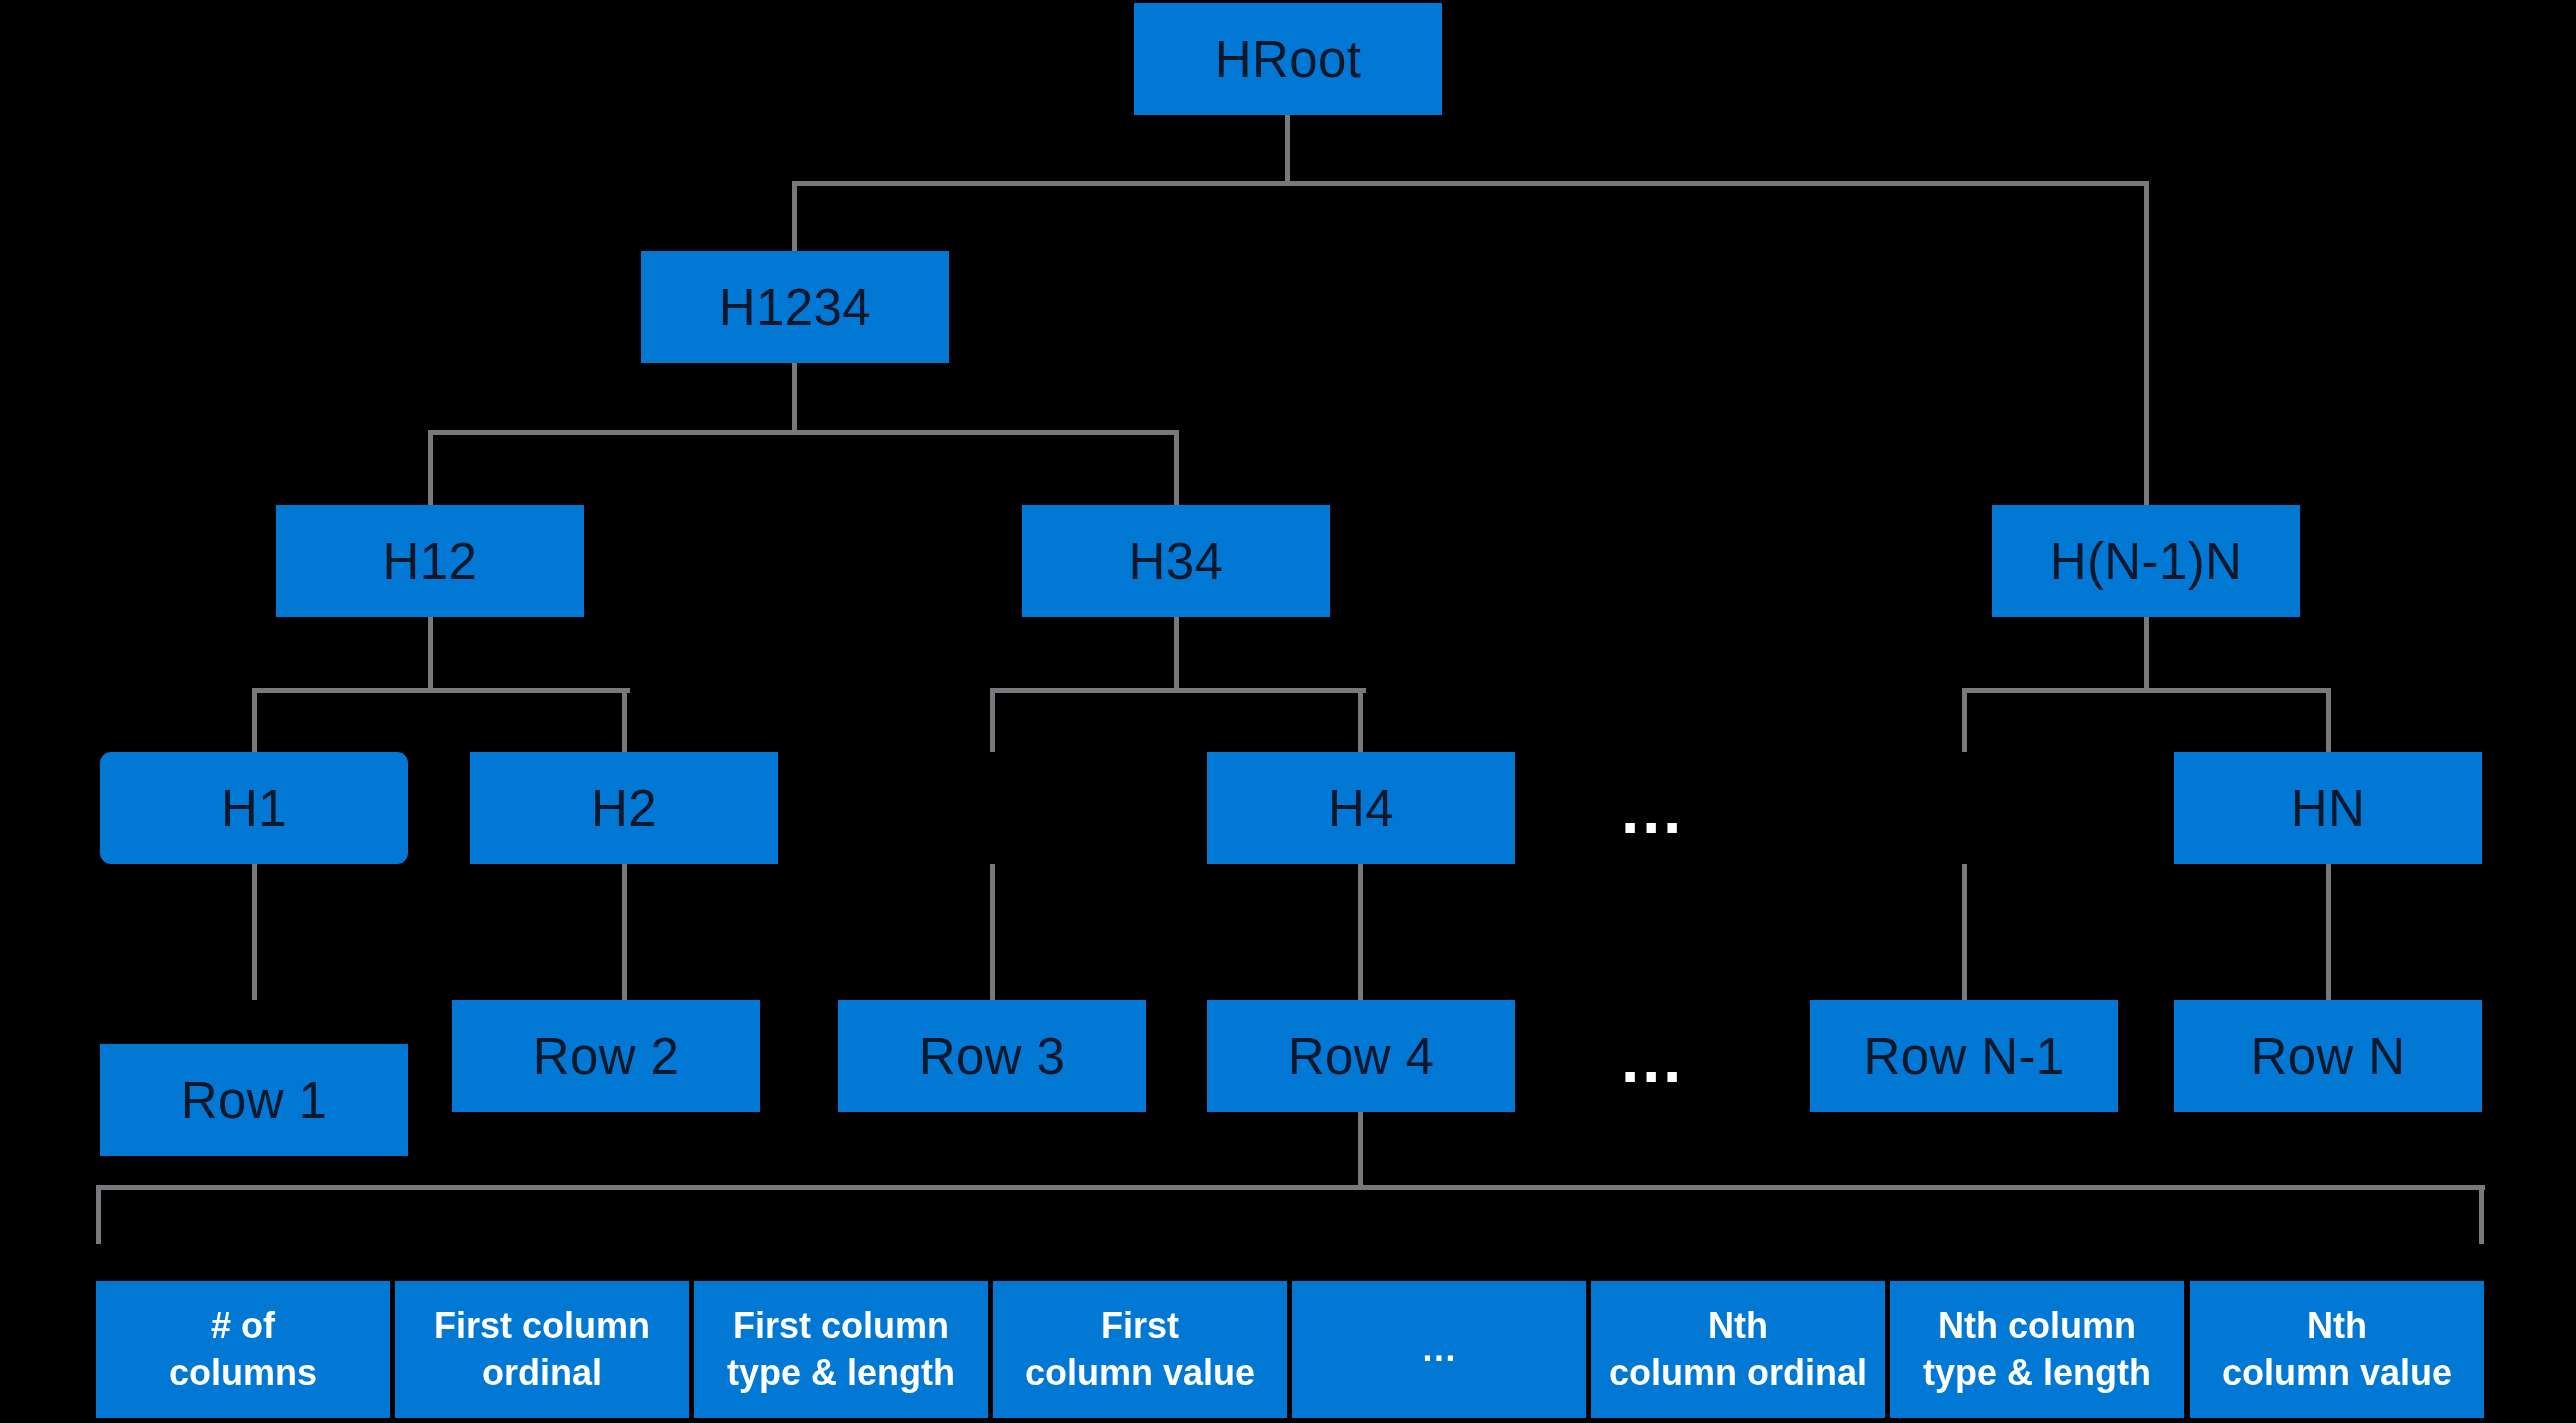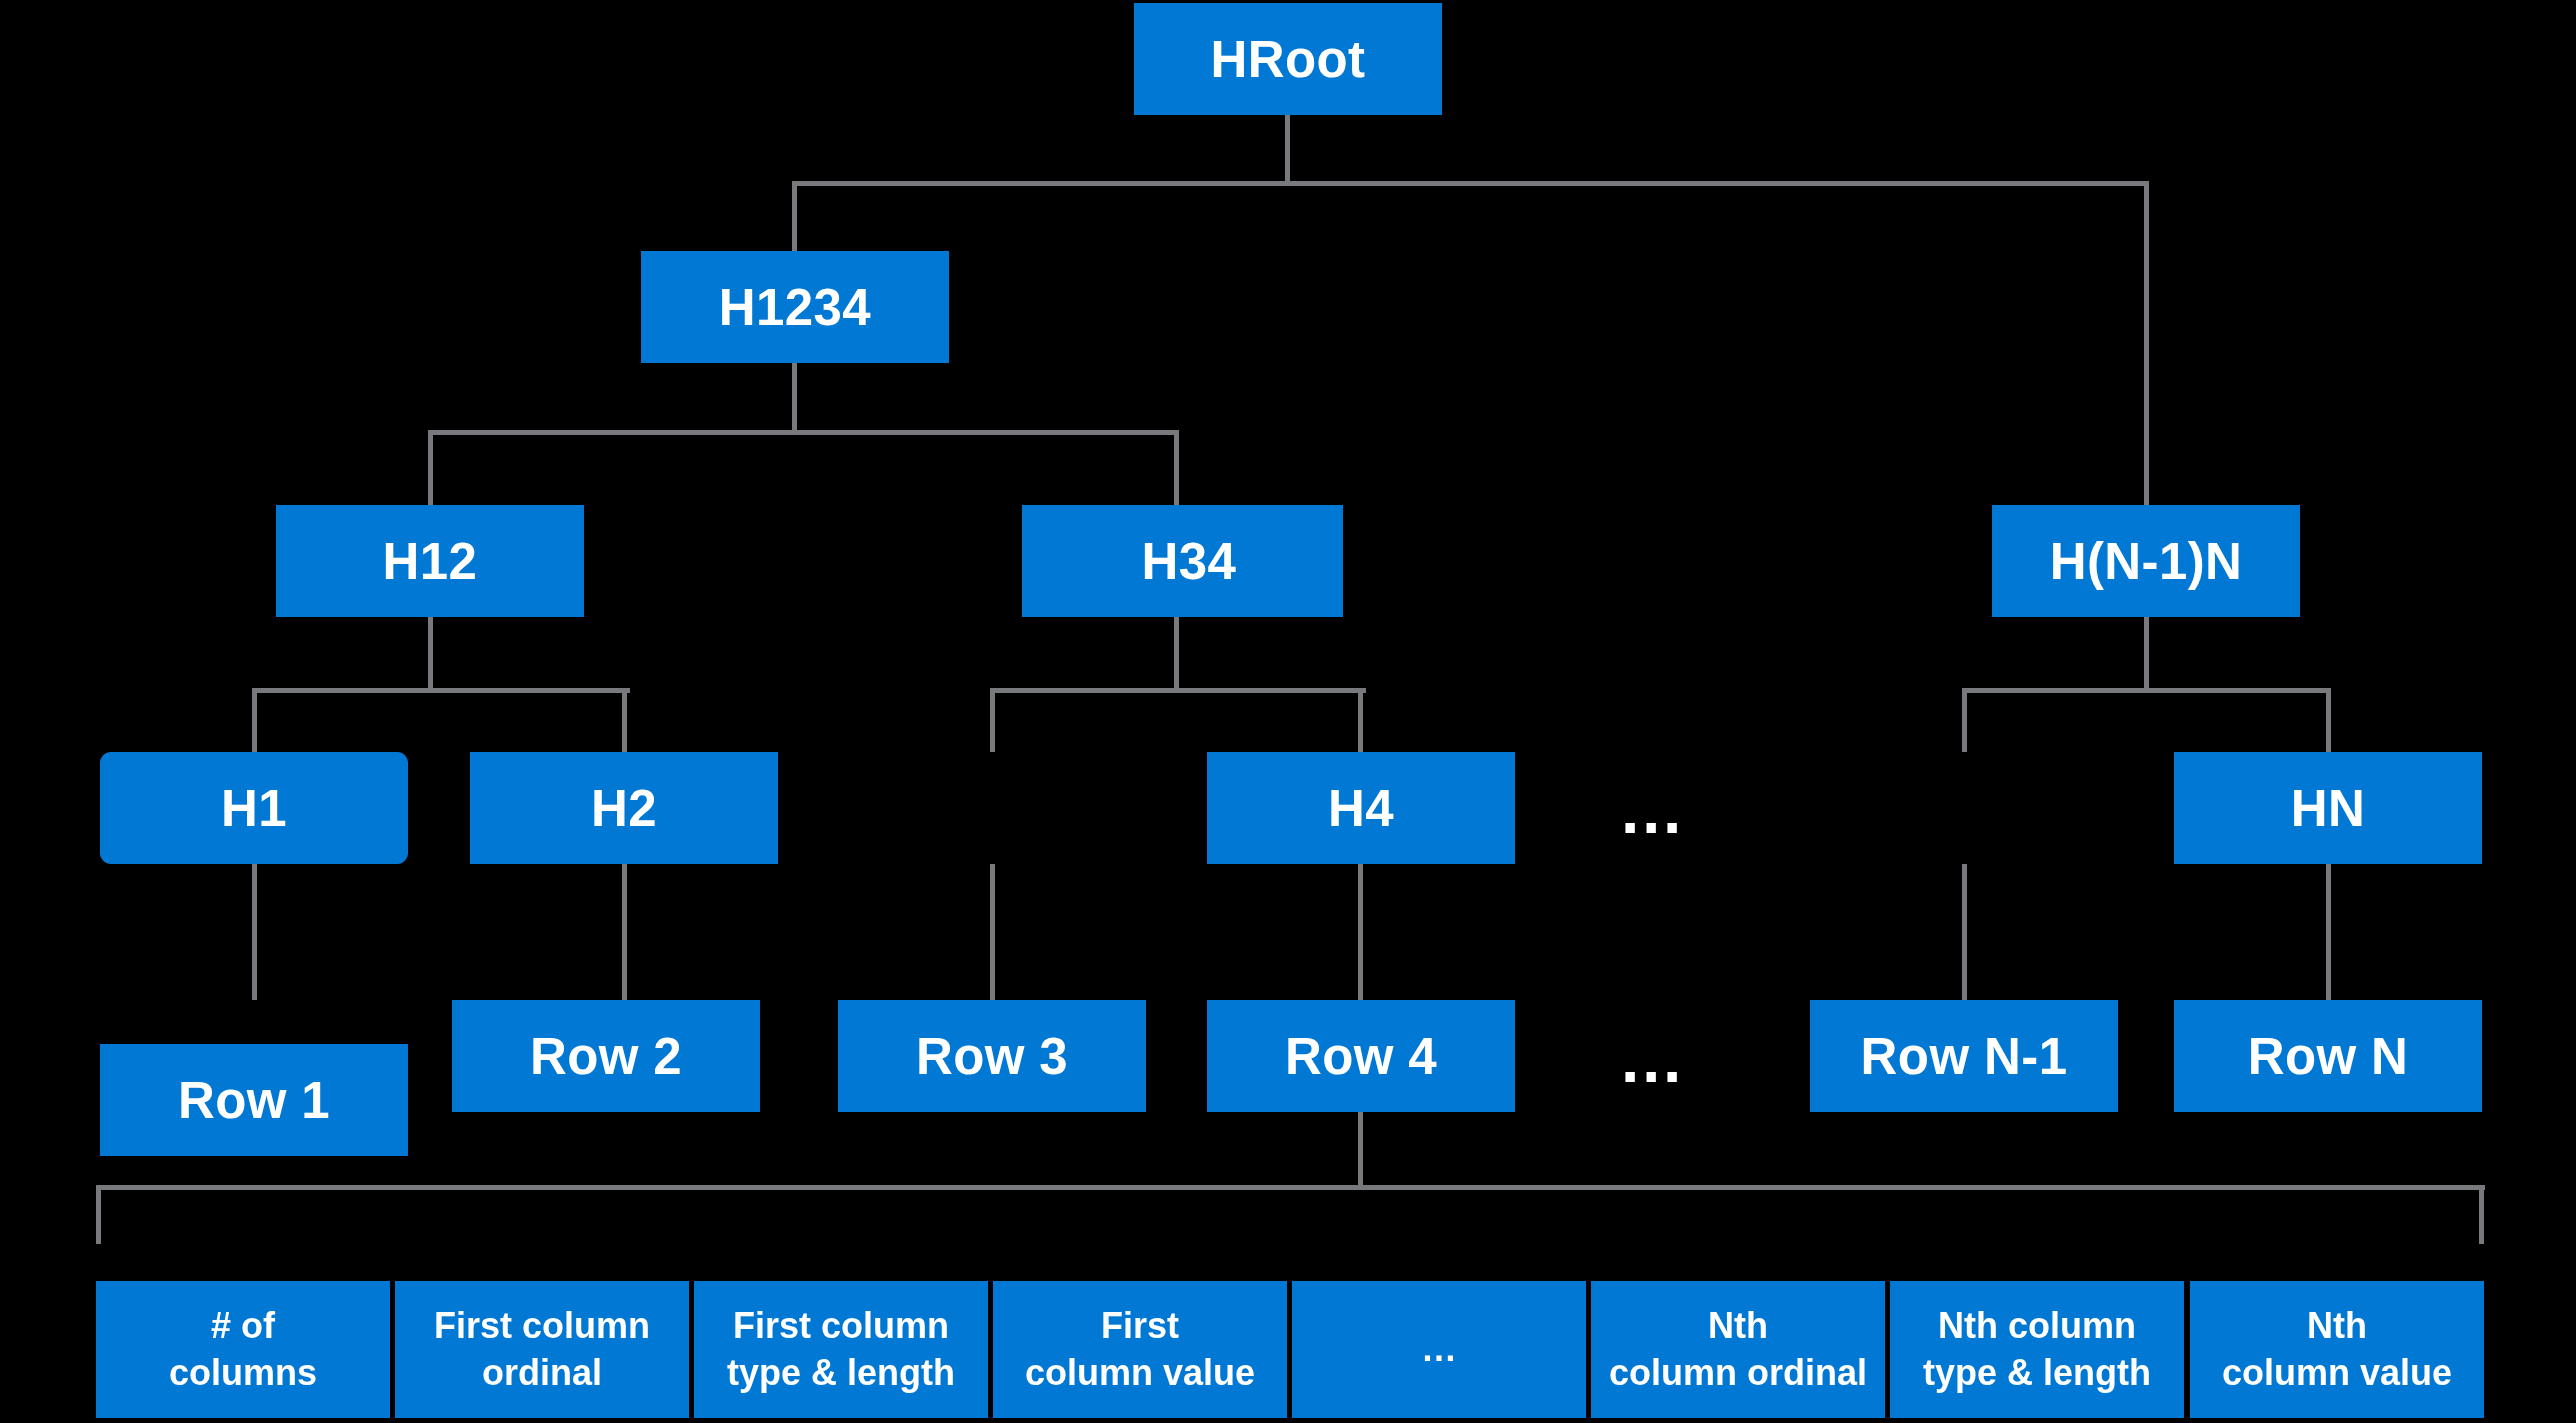--- a/index.html
+++ b/index.html
@@ -13,26 +13,26 @@
     height: 1424px;
     background: #000000;
     overflow: hidden;
     font-family: "Liberation Sans", sans-serif;
   }
   .node {
     position: absolute;
     width: 308px;
     height: 112px;
     background: #0078D4;
-    color: #ffffff;
+    color: #0f172a;
     display: flex;
     align-items: center;
     justify-content: center;
     font-size: 51px;
-    font-weight: 700;
+    font-weight: 400;
     letter-spacing: 0.4px;
     white-space: nowrap;
   }
   .cell {
     position: absolute;
     width: 294px;
     height: 137px;
     background: #0078D4;
     color: #FFFFFF;
     display: flex;
@@ -107,21 +107,21 @@
   <div class="vline" style="left:1358px;top:1112px;height:78px;"></div>
   <div class="hline" style="left:96px;top:1185px;width:2389px;"></div>
   <div class="vline" style="left:96px;top:1185px;height:59px;"></div>
   <div class="vline" style="left:2479px;top:1185px;height:59px;"></div>
 
   <div class="node" style="left:1134px;top:3.4px;">HRoot</div>
 
   <div class="node" style="left:641px;top:251px;">H1234</div>
 
   <div class="node" style="left:276px;top:505px;">H12</div>
-  <div class="node" style="left:1022px;top:505px;padding-left:13px;">H34</div>
+  <div class="node" style="left:1022px;top:505px;">H34</div>
   <div class="node" style="left:1992px;top:505px;">H(N-1)N</div>
 
   <div class="node" style="left:100px;top:752px;border-radius:11px;">H1</div>
   <div class="node" style="left:470px;top:752px;">H2</div>
   <div class="node" style="left:1207px;top:752px;text-align:center;">H4</div>
   <div class="dots" style="left:1585px;top:772px;">…</div>
   <div class="node" style="left:2174px;top:752px;">HN</div>
 
   <div class="node" style="left:100px;top:1044px;">Row 1</div>
   <div class="node" style="left:452px;top:1000px;">Row 2</div>

